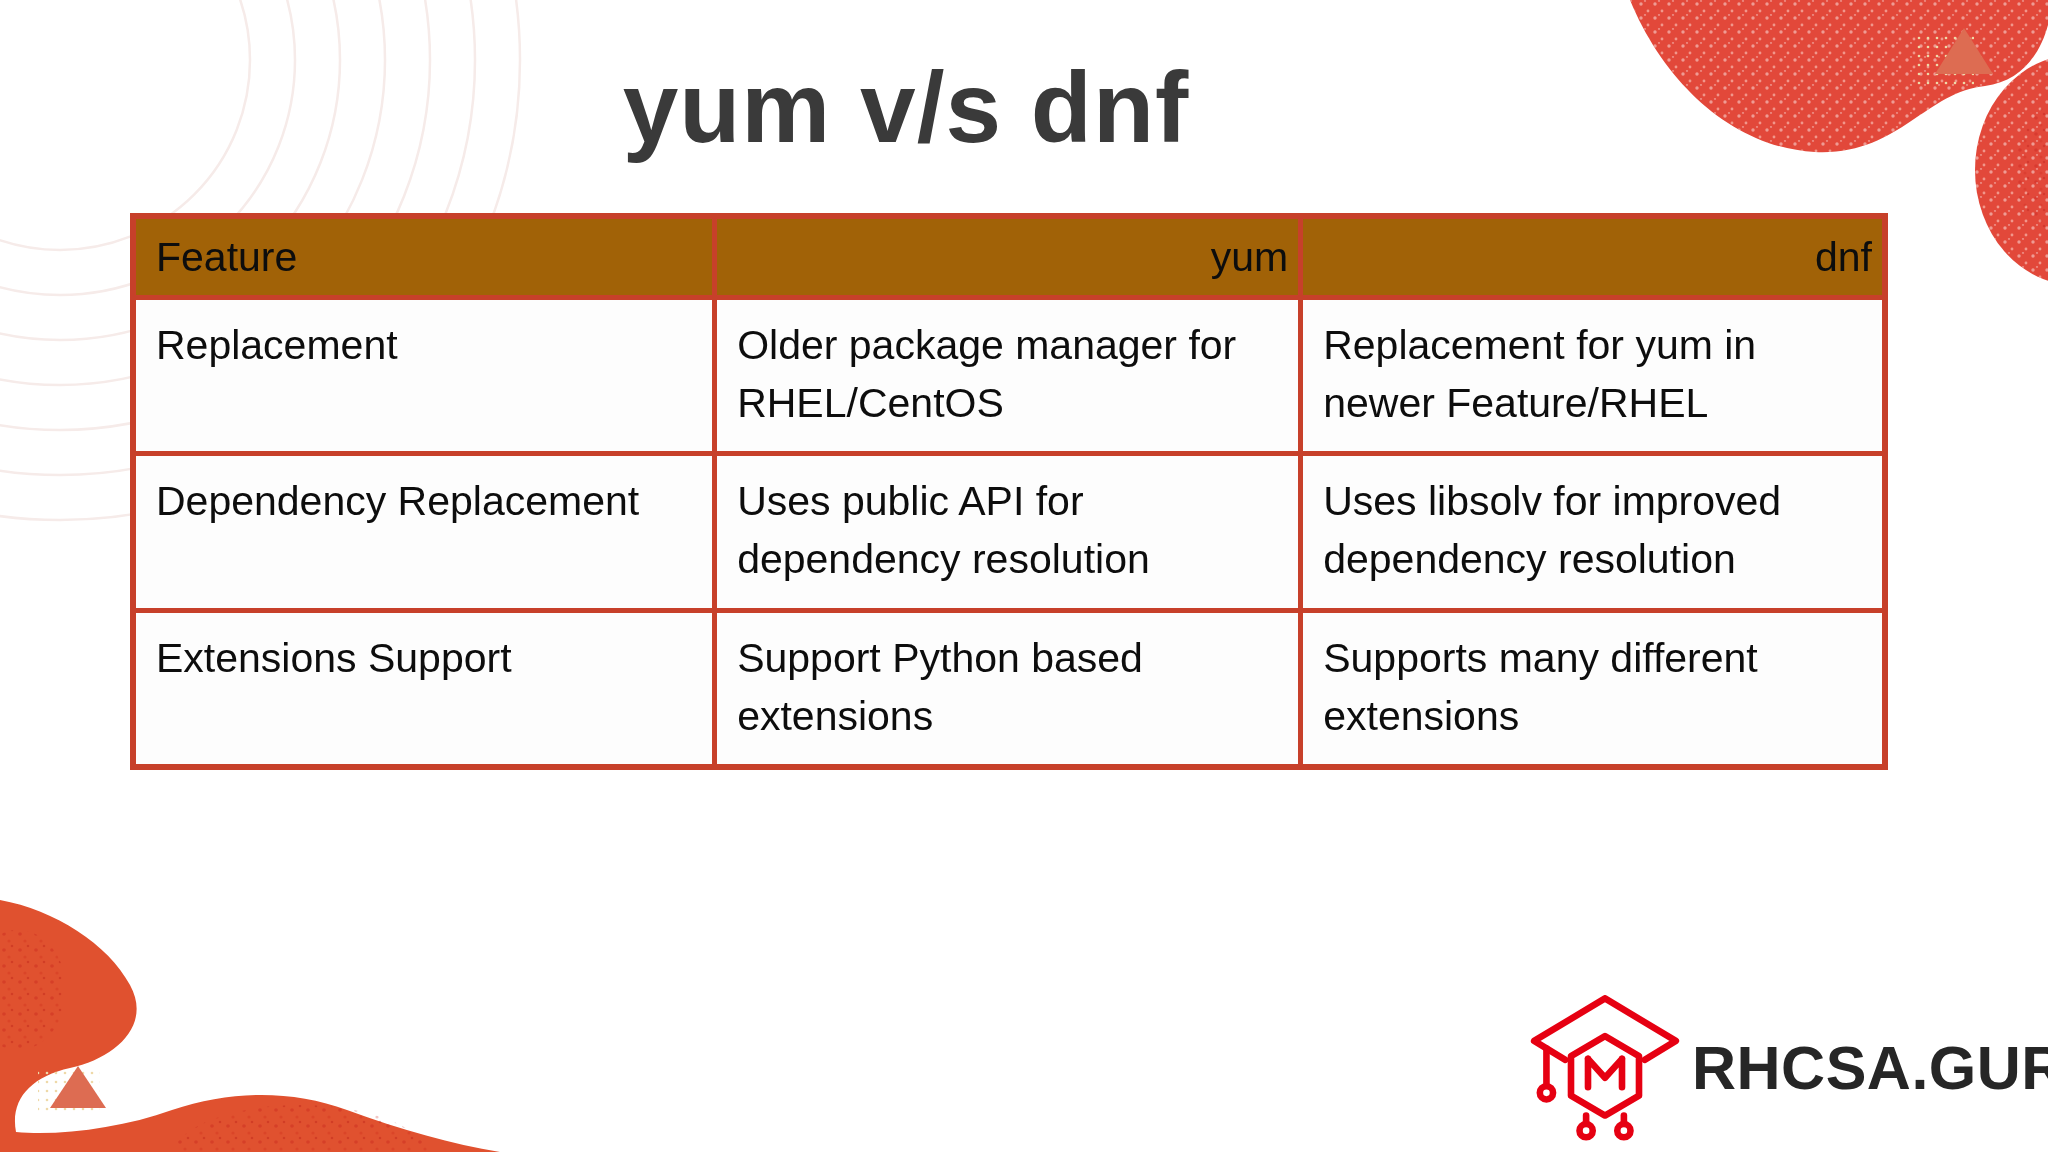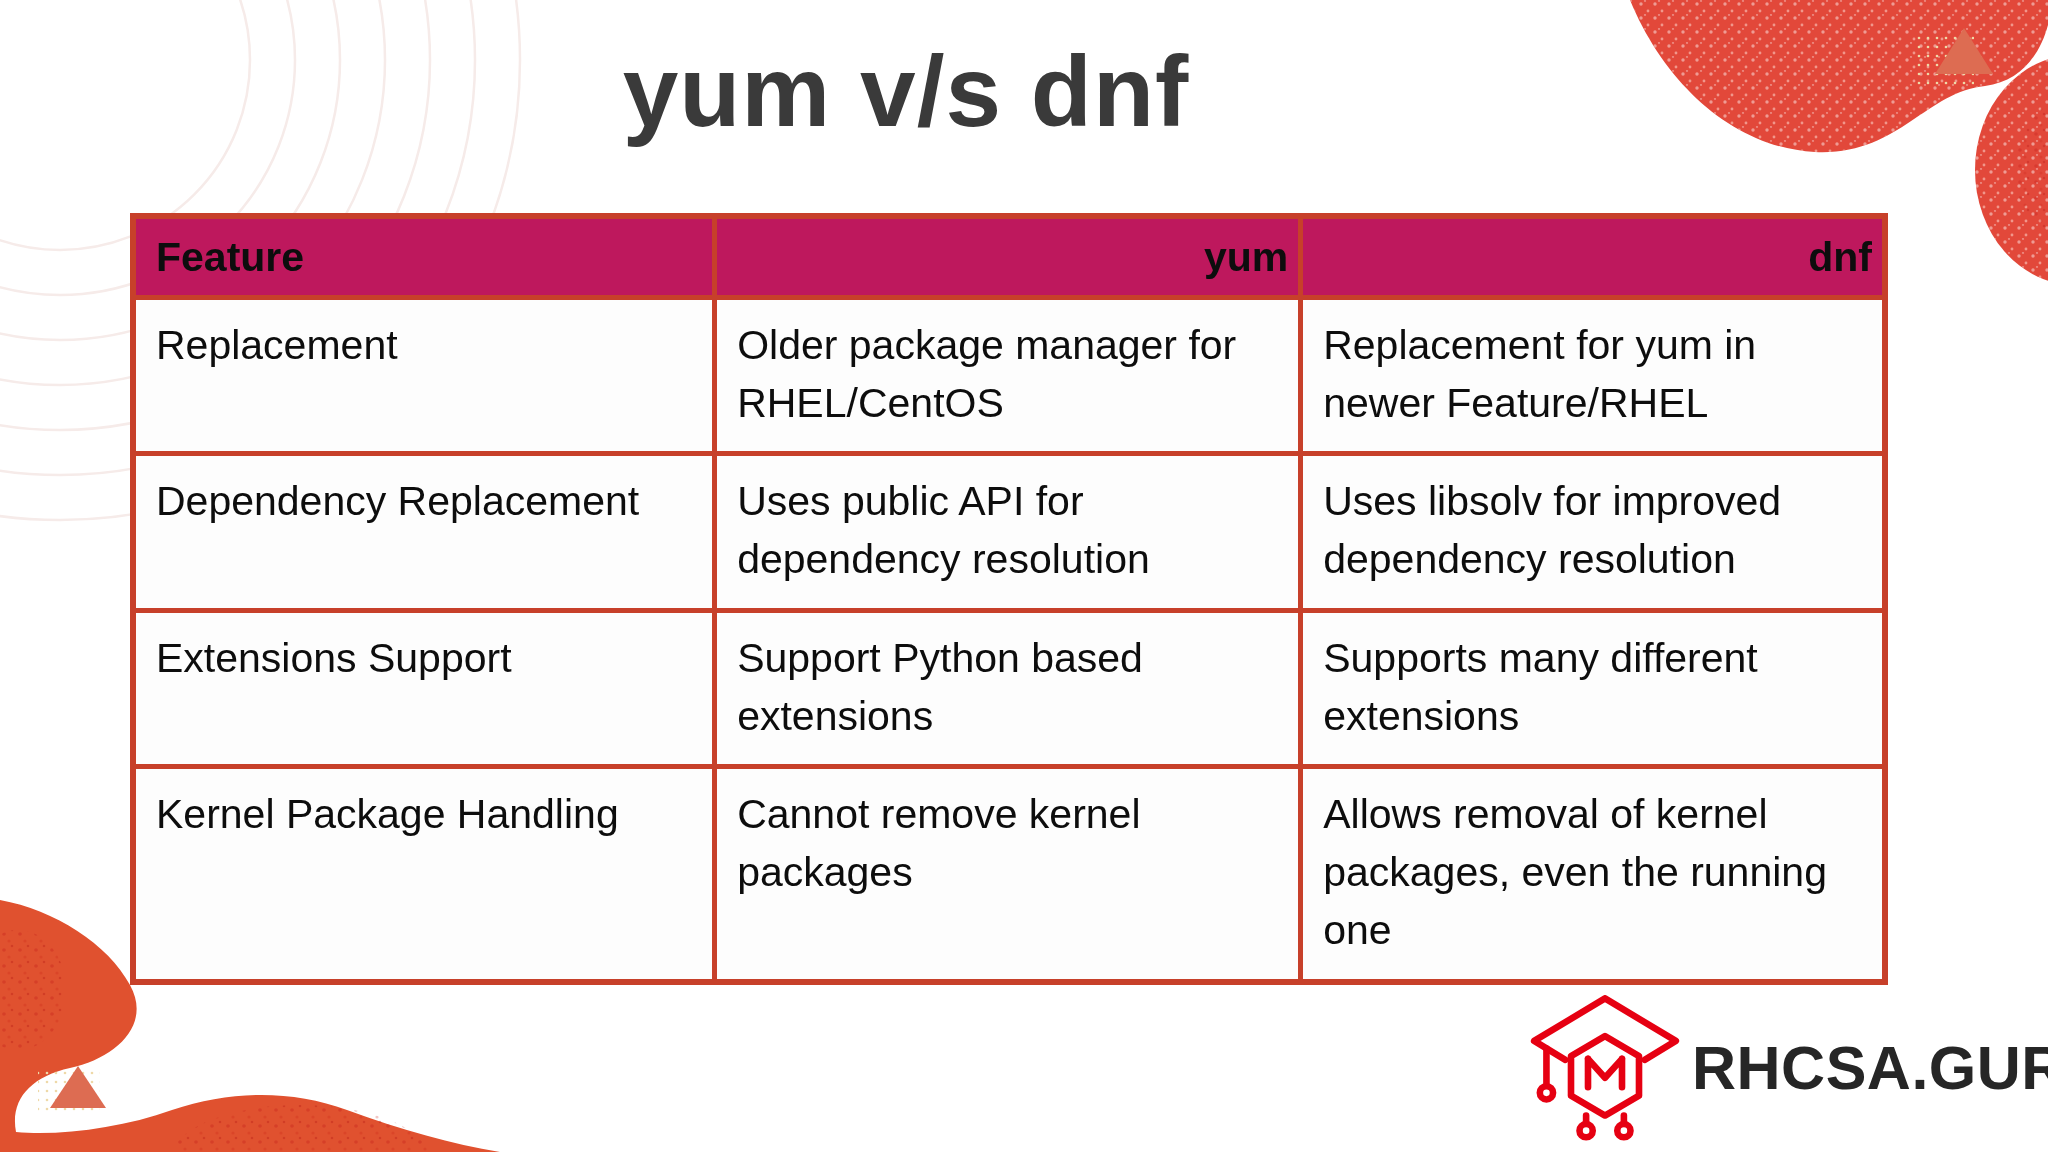--- a/index.html
+++ b/index.html
@@ -6,21 +6,21 @@
   body{
     width:2048px;height:1152px;position:relative;overflow:hidden;
     background:#ffffff;font-family:"Liberation Sans", sans-serif;
   }
   
   .decor{position:absolute;left:0;top:0;width:2048px;height:1152px;pointer-events:none;}
 
   
   .title-wrap{position:absolute;top:34px;left:0;width:2048px;text-align:center;}
   .title-wrap h1{
-    margin:0;display:inline-block;transform:translateX(-118px);
+    margin:16px;display:inline-block;transform:translateX(-118px);
     font-size:100px;font-weight:800;color:#3a3a3a;letter-spacing:1px;
   }
 
   
   .cmp-table{
     position:absolute;left:130px;top:213px;width:1758px;
     border-collapse:collapse;table-layout:fixed;
     background:#fdfdfd;
   }
   .cmp-table col.c1{width:33.2%;}
@@ -28,22 +28,22 @@
   .cmp-table col.c3{width:33.35%;}
   .cmp-table th,.cmp-table td{
     border:5px solid #c7402a;
     font-size:41px;color:#0d0d0d;
     padding:16px 10px 10px 20px;
     line-height:1.42;
     vertical-align:top;
     text-align:left;
   }
   .cmp-table th{
-    background:#be185d;
-    font-weight:bold;
+    background:#a16207;
+    font-weight:normal;
     height:60px;
     vertical-align:middle;
     padding-top:8px;padding-bottom:8px;
   }
   .cmp-table th.center{text-align:right;padding-left:10px;}
   .cmp-table{border:6px solid #c7402a;}
   .row-h1 td{height:125px;}
   .row-h2 td{height:126px;}
   .row-h3 td{height:125px;}
   .row-h4 td{height:184px;}
@@ -132,25 +132,20 @@
   <tr class="row-h2">
     <td>Dependency Replacement</td>
     <td>Uses public API for dependency resolution</td>
     <td>Uses libsolv for improved dependency resolution</td>
   </tr>
   <tr class="row-h3">
     <td>Extensions Support</td>
     <td>Support Python based extensions</td>
     <td>Supports many different extensions</td>
   </tr>
-  <tr class="row-h4">
-    <td>Kernel Package Handling</td>
-    <td>Cannot remove kernel packages</td>
-    <td>Allows removal of kernel packages, even the running one</td>
-  </tr>
 </tbody>
   </table>
 
 <div class="logo">
   <svg class="cap" width="170" height="160" viewBox="0 0 180 165" xmlns="http://www.w3.org/2000/svg">
     <g stroke="#e60012" stroke-width="7" fill="none" stroke-linejoin="round" stroke-linecap="round">
 
       <path d="M 90,12 L 165,57 L 132,77 M 48,77 L 15,57 L 90,12"></path>
 
       <path d="M 90,52 L 126,73 L 126,115 L 90,136 L 54,115 L 54,73 Z"></path>

